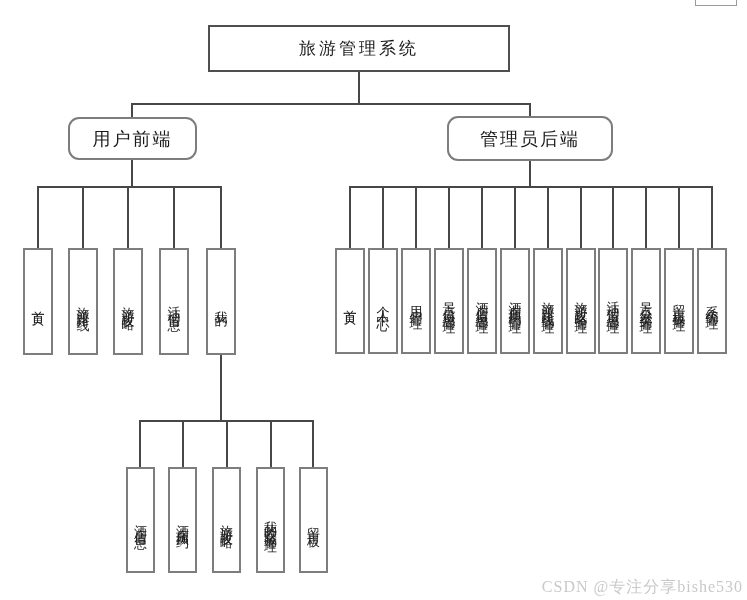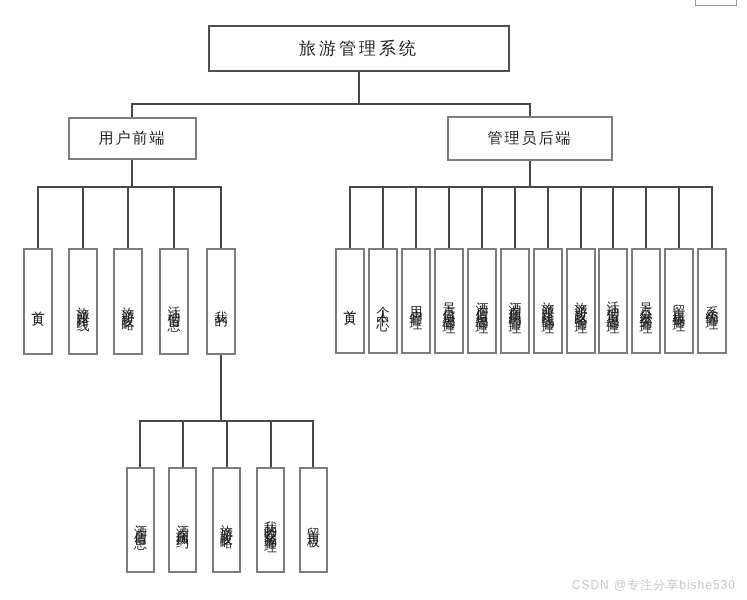--- a/index.html
+++ b/index.html
@@ -1,56 +1,56 @@
 <!DOCTYPE html>
 <html><head>
 <meta charset="utf-8">
 <style>
   html,body{margin:0;padding:0;background:#fff;}
   .canvas{
     position:relative;
     width:747px;height:600px;
     background:#ffffff;
     overflow:hidden;
-    font-family:Liberation Sans, sans-serif;
+    font-family:Liberation Serif, serif;
     color:#1a1a1a;
   }
   .box{
     position:absolute;
     box-sizing:border-box;
     background:#ffffff;
     border:2px solid #7d7d7d;
     display:flex;
     align-items:center;
     justify-content:center;
     text-align:center;
   }
   .box.root{border:2px solid #4f4f4f;font-size:17px;letter-spacing:3px;}
-  .box.branch{font-size:15px;letter-spacing:2px;}
+  .box.branch{font-size:18px;letter-spacing:2px;border-radius:11px;}
   .vbox span{
     writing-mode:vertical-rl;
     text-orientation:upright;
     font-size:13px;
     letter-spacing:4px;
     line-height:1;
     margin-bottom:-4px;
   }
   .vline{position:absolute;width:2px;background:#474747;}
   .hline{position:absolute;height:2px;background:#474747;}
   .corner-box{
     position:absolute;
     box-sizing:border-box;
     border:1px solid #9a9a9a;
     background:#fff;
   }
   .watermark{
     position:absolute;
-    right:11px;
+    right:4px;
     top:577px;
-    font-size:12px;
+    font-size:16px;
     letter-spacing:1px;
   }
 </style>
 </head>
 <body>
 
 <div class="canvas">
 
   <div class="corner-box" style="left:695px;top:-9px;width:42px;height:15px;"></div>
 

